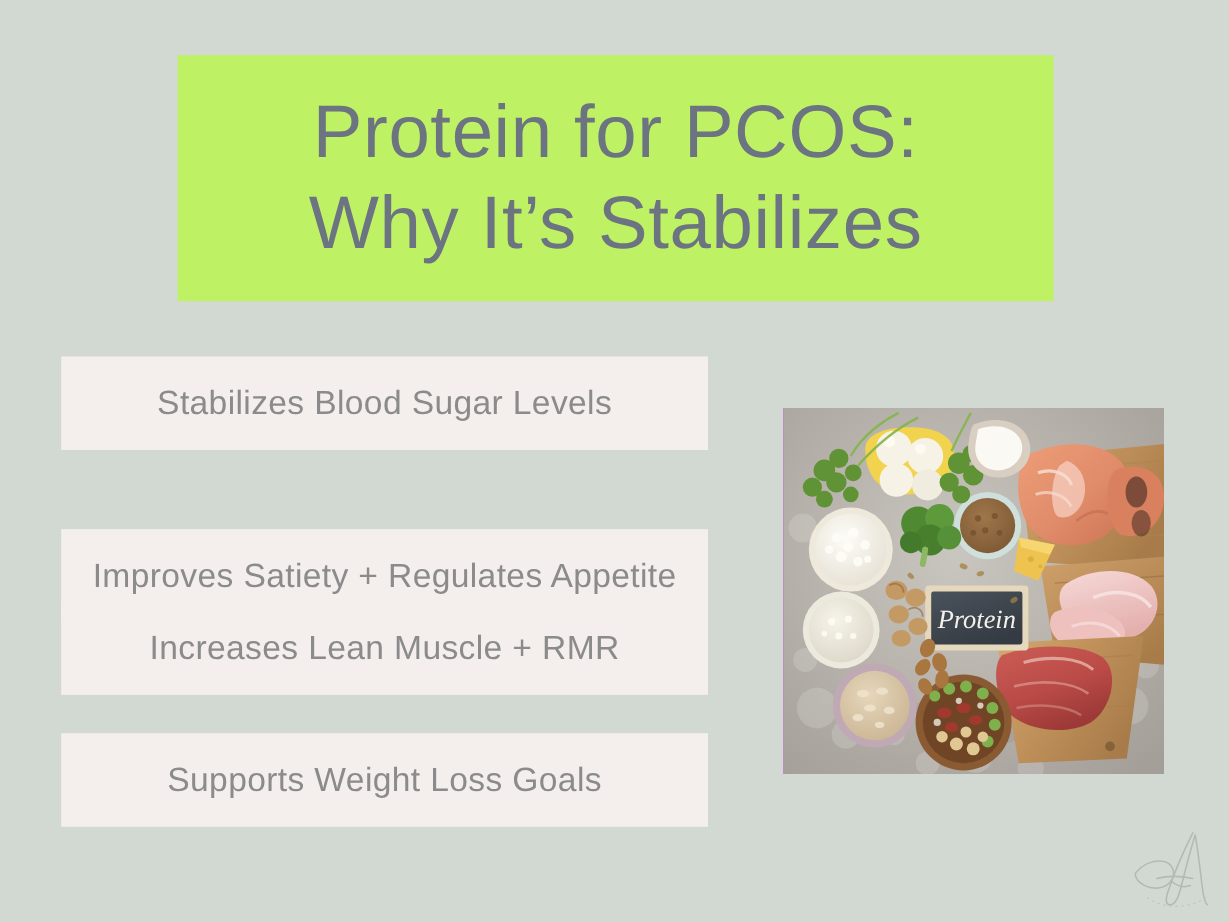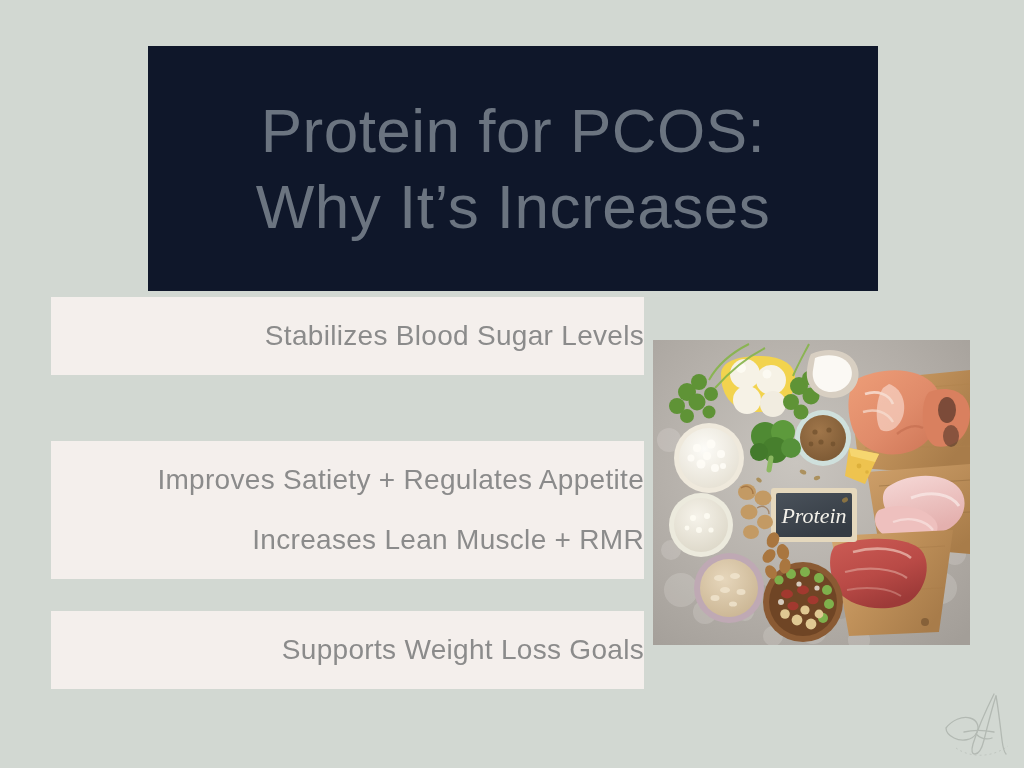--- a/index.html
+++ b/index.html
@@ -24,22 +24,22 @@
     height: 768px;
     background: #d2d8d2;
   }
 
   
   .title-card {
     position: absolute;
     left: 148px;
     top: 46px;
     width: 730px;
-    height: 245px;
-    background: #0f172a;
+    height: 205px;
+    background: #bef264;
     display: flex;
     flex-direction: column;
     align-items: center;
     justify-content: center;
   }
 
   .title-line {
     color: #6b7480;
     font-family: "Liberation Sans", sans-serif;
     font-weight: 300;
@@ -47,26 +47,26 @@
     line-height: 1.22;
     letter-spacing: 0.5px;
     text-align: center;
     white-space: nowrap;
   }
 
   
   .bullet-card {
     position: absolute;
     left: 51px;
-    width: 593px;
+    width: 539px;
     height: 78px;
     background: #f4efec;
     display: flex;
     align-items: center;
-    justify-content: flex-end;
+    justify-content: center;
   }
 
   .bullet-card[data-idx="0"] { top: 297px; }
   .bullet-card[data-idx="1"] { top: 413px; margin-top: 28px; }
   .bullet-card[data-idx="2"] { top: 501px; }
   .bullet-card[data-idx="3"] { top: 611px; }
 
   .bullet-text {
     color: #8b8b8b;
     font-family: "Liberation Sans", sans-serif;
@@ -102,21 +102,21 @@
   }
   .logo-watermark svg { display: block; width: 100%; height: 100%; }
 </style>
 </head>
 <body>
 
 <div id="slide">
 
   <div class="title-card">
     <div class="title-line">Protein for PCOS:</div>
-    <div class="title-line">Why It’s Increases</div>
+    <div class="title-line">Why It’s Stabilizes</div>
   </div>
 
   <div class="bullet-card" data-idx="0">
     <div class="bullet-text">Stabilizes Blood Sugar Levels</div>
   </div>
 
   <div class="bullet-card" data-idx="1">
     <div class="bullet-text">Improves Satiety + Regulates Appetite</div>
   </div>
 

